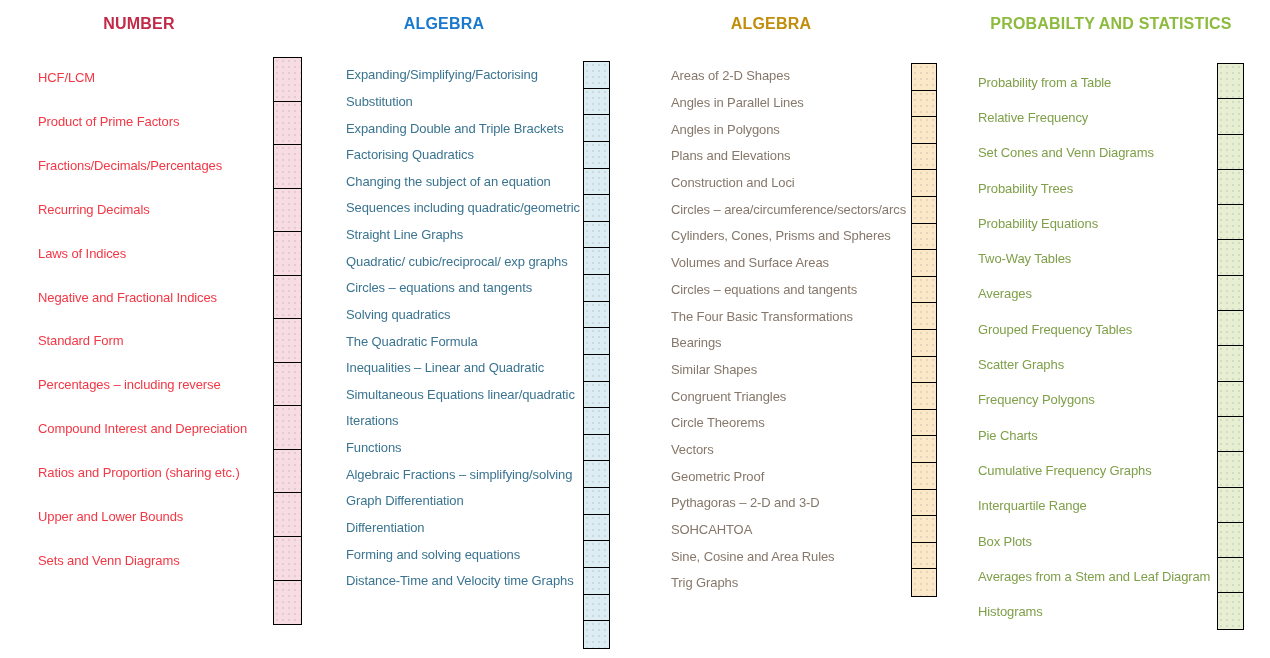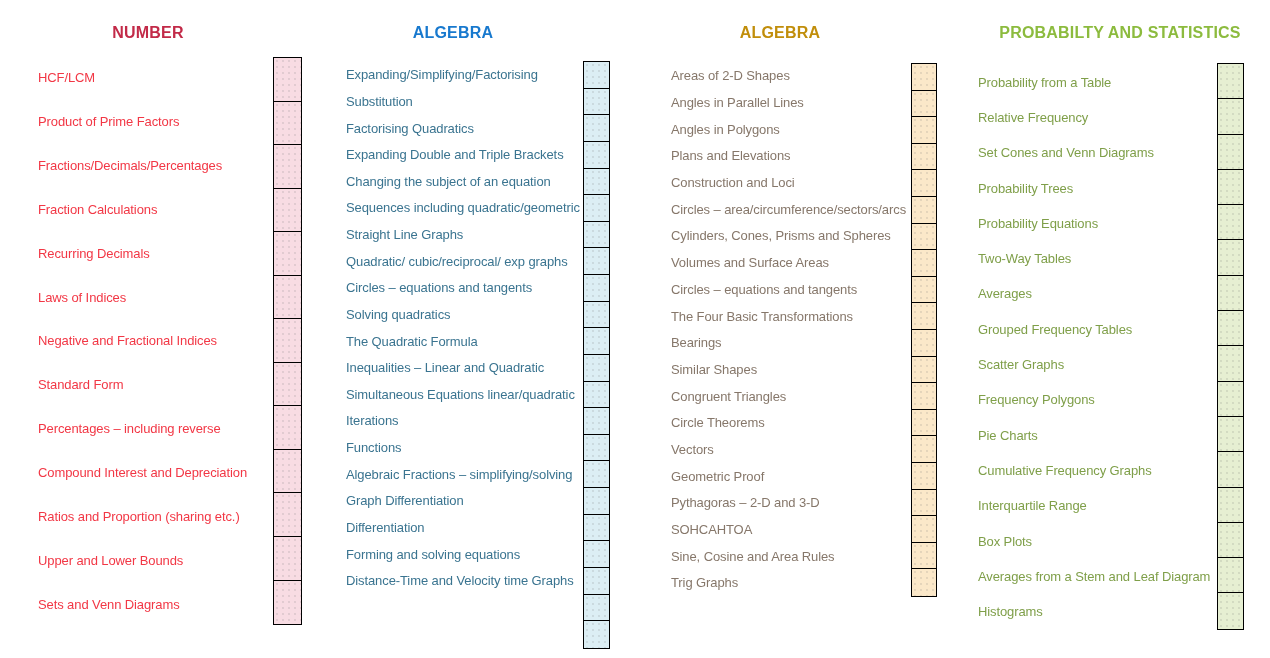--- a/index.html
+++ b/index.html
@@ -14,21 +14,21 @@
     height: 658px;
     background: #ffffff;
     overflow: hidden;
   }
   .col { position: absolute; inset: 0; pointer-events: none; }
   .col > * { pointer-events: auto; }
 
   .title {
     position: absolute;
     top: 15px;
-    margin: 9px;
+    margin: 0;
     font-size: 16px;
     font-weight: bold;
     text-align: center;
     letter-spacing: 0.2px;
     color: var(--title-color);
     white-space: nowrap;
   }
   .rows { position: absolute; margin-left: 8px; }
   .row {
     height: var(--row-h);
@@ -86,23 +86,20 @@
         <div class="row">
     <span class="label">HCF/LCM</span>
   </div>
         <div class="row">
     <span class="label">Product of Prime Factors</span>
   </div>
         <div class="row">
     <span class="label">Fractions/Decimals/Percentages</span>
   </div>
         <div class="row">
-    <span class="label">Fraction Calculations</span>
-  </div>
-        <div class="row">
     <span class="label">Recurring Decimals</span>
   </div>
         <div class="row">
     <span class="label">Laws of Indices</span>
   </div>
         <div class="row">
     <span class="label">Negative and Fractional Indices</span>
   </div>
         <div class="row">
     <span class="label">Standard Form</span>
@@ -142,24 +139,24 @@
     <section class="col col-algebra" style="--title-color: #1879CE; --item-color: #3A7490; --cell-fill: #DCEEF4;">
     <h2 class="title">ALGEBRA</h2>
     <div class="rows">
         <div class="row">
     <span class="label">Expanding/Simplifying/Factorising</span>
   </div>
         <div class="row">
     <span class="label">Substitution</span>
   </div>
         <div class="row">
+    <span class="label">Expanding Double and Triple Brackets</span>
+  </div>
+        <div class="row">
     <span class="label">Factorising Quadratics</span>
-  </div>
-        <div class="row">
-    <span class="label">Expanding Double and Triple Brackets</span>
   </div>
         <div class="row">
     <span class="label">Changing the subject of an equation</span>
   </div>
         <div class="row">
     <span class="label">Sequences including quadratic/geometric</span>
   </div>
         <div class="row">
     <span class="label">Straight Line Graphs</span>
   </div>

